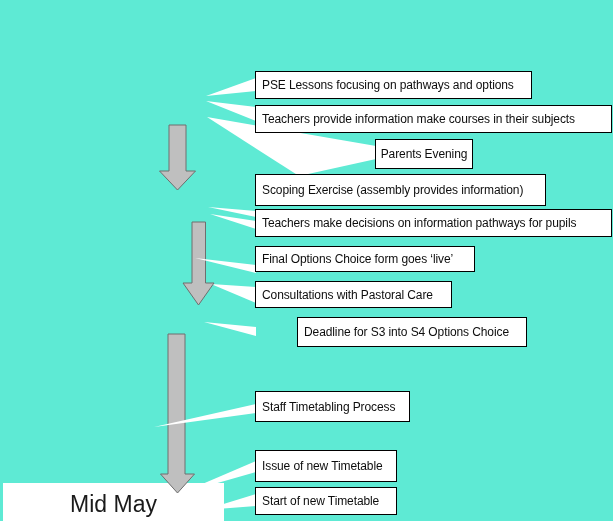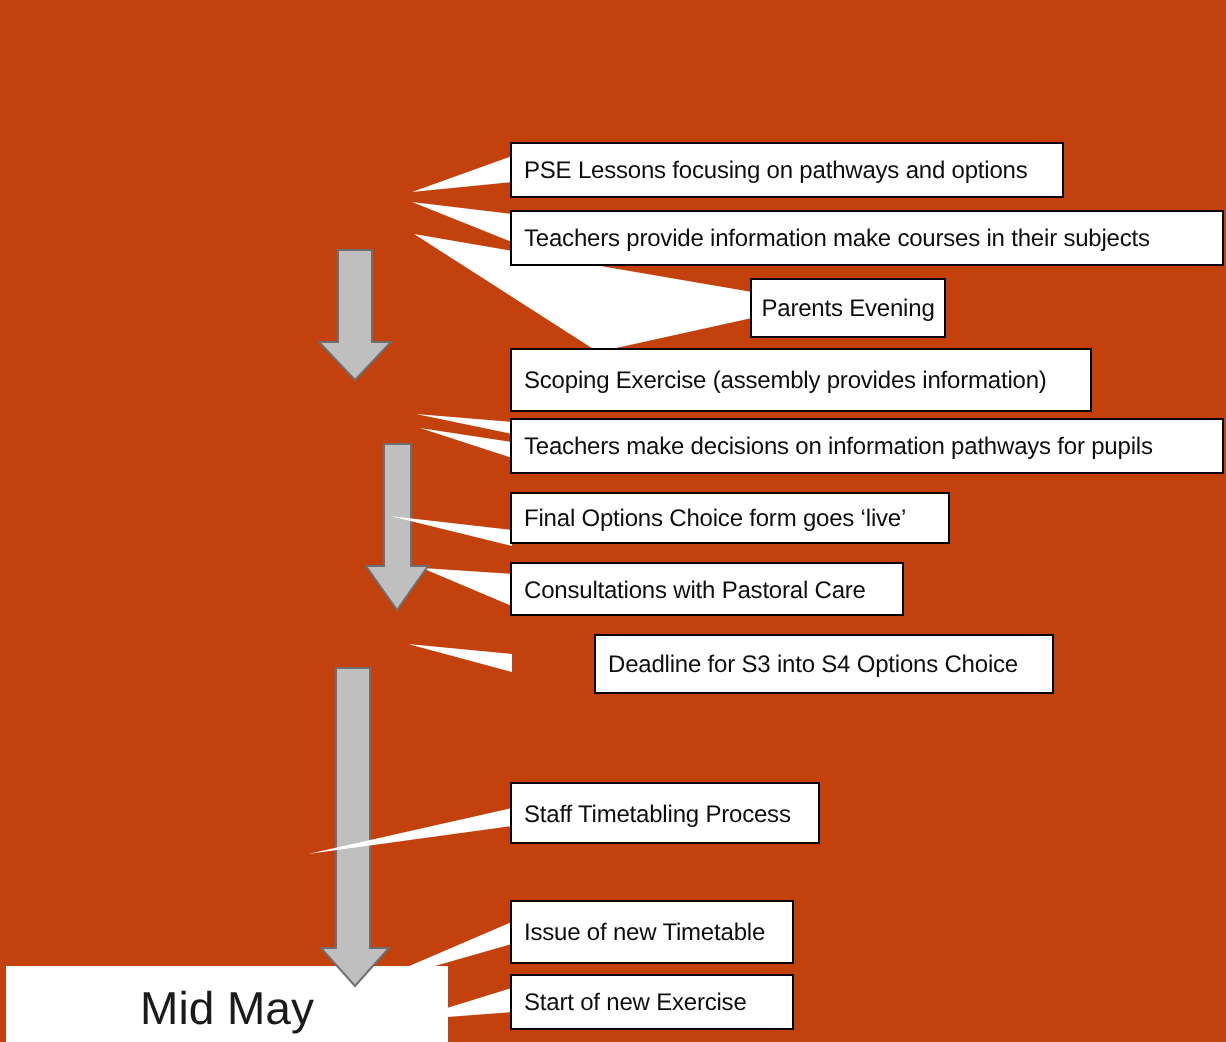--- a/index.html
+++ b/index.html
@@ -1,17 +1,17 @@
 <!DOCTYPE html>
 <html><head>
 <meta charset="utf-8">
 <style>
   html,body { margin:0; padding:0; background:#000; }
   .stage {
-    position:relative; width:613px; height:521px; background:#c2410c;
+    position:relative; width:613px; height:521px; background:#5eead4;
     overflow:hidden; font-family:"Liberation Sans", sans-serif;
   }
   .gfx { position:absolute; left:0; top:0; z-index:2; }
   .box {
     position:absolute; z-index:3; box-sizing:border-box;
     background:#ffffff; border:1.5px solid #000000;
     color:#0d0d0d; font-size:12px; line-height:1;
     display:flex; align-items:center; padding-left:6px;
     white-space:nowrap; letter-spacing:-0.1px;
   }
@@ -62,17 +62,17 @@
   <div class="box" style="left:255px; top:246px; width:220px; height:26px;">Final Options Choice form goes ‘live’</div>
 
   <div class="box" style="left:255px; top:281px; width:197px; height:27px;">Consultations with Pastoral Care</div>
 
   <div class="box" style="left:255px; top:317px; width:230px; height:30px;margin-left:42px;">Deadline for S3 into S4 Options Choice</div>
 
   <div class="box" style="left:255px; top:391px; width:155px; height:31px;">Staff Timetabling Process</div>
 
   <div class="box" style="left:255px; top:450px; width:142px; height:32px;">Issue of new Timetable</div>
 
-  <div class="box" style="left:255px; top:487px; width:142px; height:28px;">Start of new Exercise</div>
+  <div class="box" style="left:255px; top:487px; width:142px; height:28px;">Start of new Timetable</div>
 
   <div class="milestone">Mid May</div>
 
 </div>
 
 </body></html>

